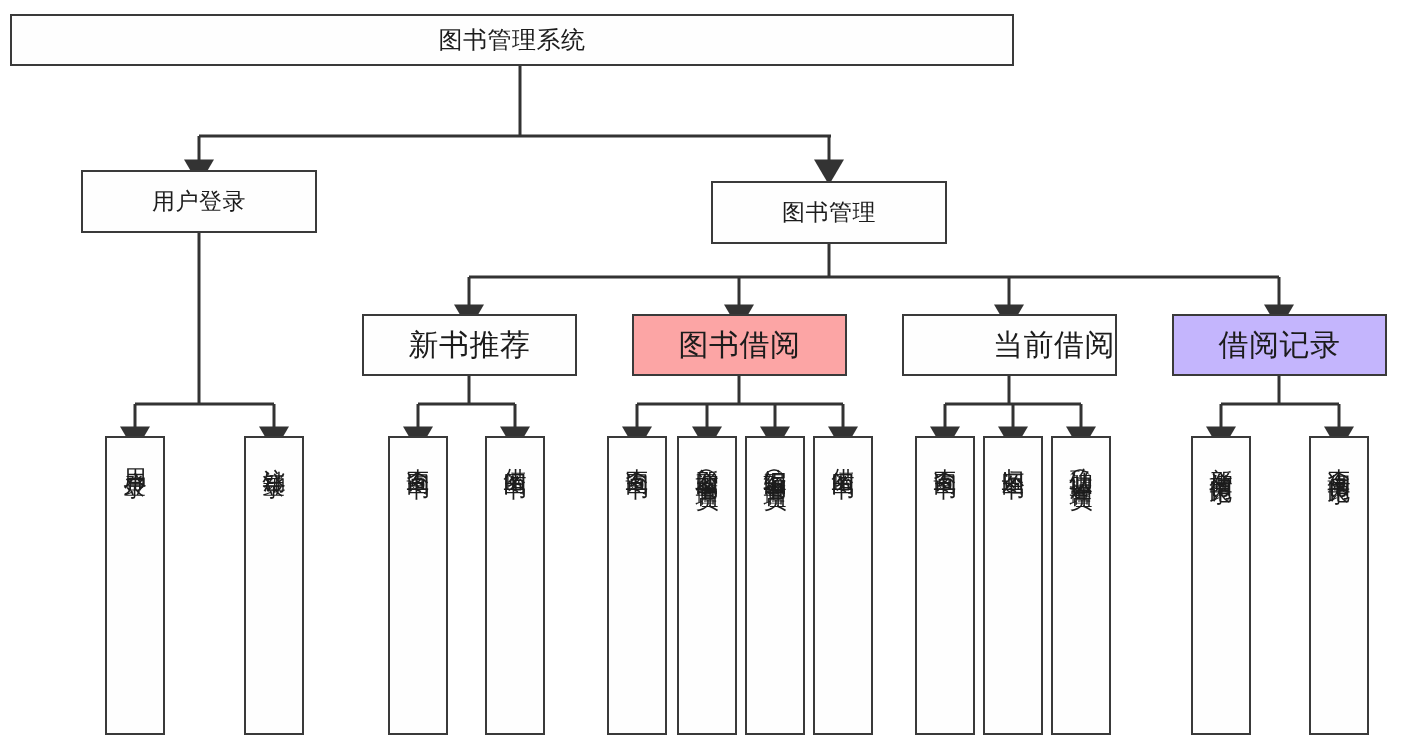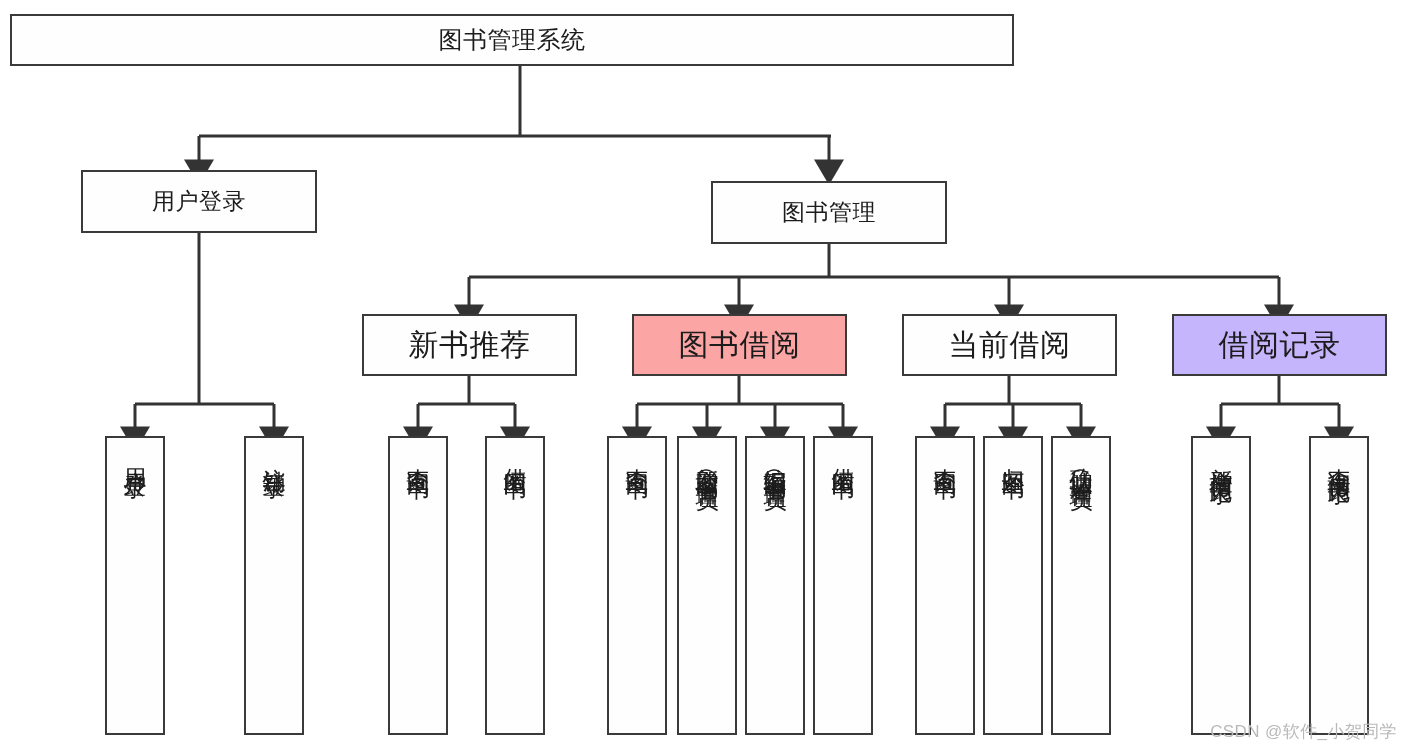--- a/index.html
+++ b/index.html
@@ -159,21 +159,21 @@
   <div class="node lvl2" style="left: 711px; top: 170px; width: 236px; height: 63px; border-color: rgb(58, 58, 58); background: rgb(254, 254, 254); margin-top: 11px;">
     <span class="node-label" style="color: rgb(28, 28, 28);">图书管理</span>
   </div>
 
   <div class="node lvl3" style="left: 362px; top: 314px; width: 215px; height: 62px; border-color: rgb(58, 58, 58); background: rgb(254, 254, 254);">
     <span class="node-label" style="color: rgb(28, 28, 28);">新书推荐</span>
   </div>
   <div class="node lvl3" style="left: 632px; top: 314px; width: 215px; height: 62px; border-color: rgb(58, 58, 58); background: #fca5a5;">
     <span class="node-label" style="color: rgb(28, 28, 28);">图书借阅</span>
   </div>
-  <div class="node lvl3" style="left: 902px; top: 314px; width: 215px; height: 62px; border-color: rgb(58, 58, 58); background: rgb(254, 254, 254);">
+  <div class="node lvl3" style="left: 902px; top: 314px; width: 215px; height: 62px; border-color: rgb(58, 58, 58); background: rgb(254, 254, 254); justify-content: flex-end;">
     <span class="node-label" style="color: rgb(28, 28, 28);">当前借阅</span>
   </div>
   <div class="node lvl3" style="left: 1172px; top: 314px; width: 215px; height: 62px; border-color: rgb(58, 58, 58); background: #c4b5fd;">
     <span class="node-label" style="color: rgb(28, 28, 28);">借阅记录</span>
   </div>
 
   <div class="node leaf" style="left: 105px; top: 436px; width: 60px; height: 299px; border-color: rgb(58, 58, 58); background: rgb(254, 254, 254);">
     <span class="node-label" style="color: rgb(28, 28, 28);">用户登录</span>
   </div>
   <div class="node leaf" style="left: 244px; top: 436px; width: 60px; height: 299px; border-color: rgb(58, 58, 58); background: rgb(254, 254, 254);">
@@ -206,14 +206,13 @@
   <div class="node leaf" style="left: 1051px; top: 436px; width: 60px; height: 299px; border-color: rgb(58, 58, 58); background: rgb(254, 254, 254);">
     <span class="node-label" style="color: rgb(28, 28, 28);">确认归还（管理员）</span>
   </div>
   <div class="node leaf" style="left: 1191px; top: 436px; width: 60px; height: 299px; border-color: rgb(58, 58, 58); background: rgb(254, 254, 254);">
     <span class="node-label" style="color: rgb(28, 28, 28);">新增借阅记录</span>
   </div>
   <div class="node leaf" style="left: 1309px; top: 436px; width: 60px; height: 299px; border-color: rgb(58, 58, 58); background: rgb(254, 254, 254);">
     <span class="node-label" style="color: rgb(28, 28, 28);">查询借阅记录</span>
   </div>
 
-  <div class="watermark" style="color: rgb(185, 185, 185);">CSDN @软件_小贺同学</div>
 </div>
 
 </body></html>

